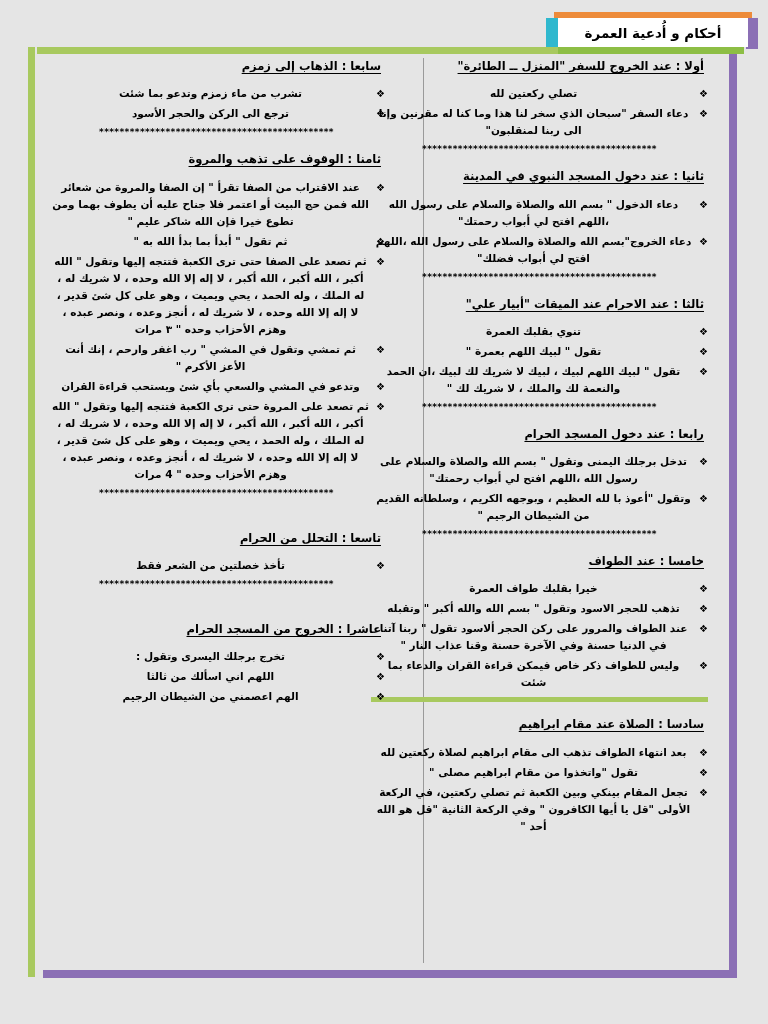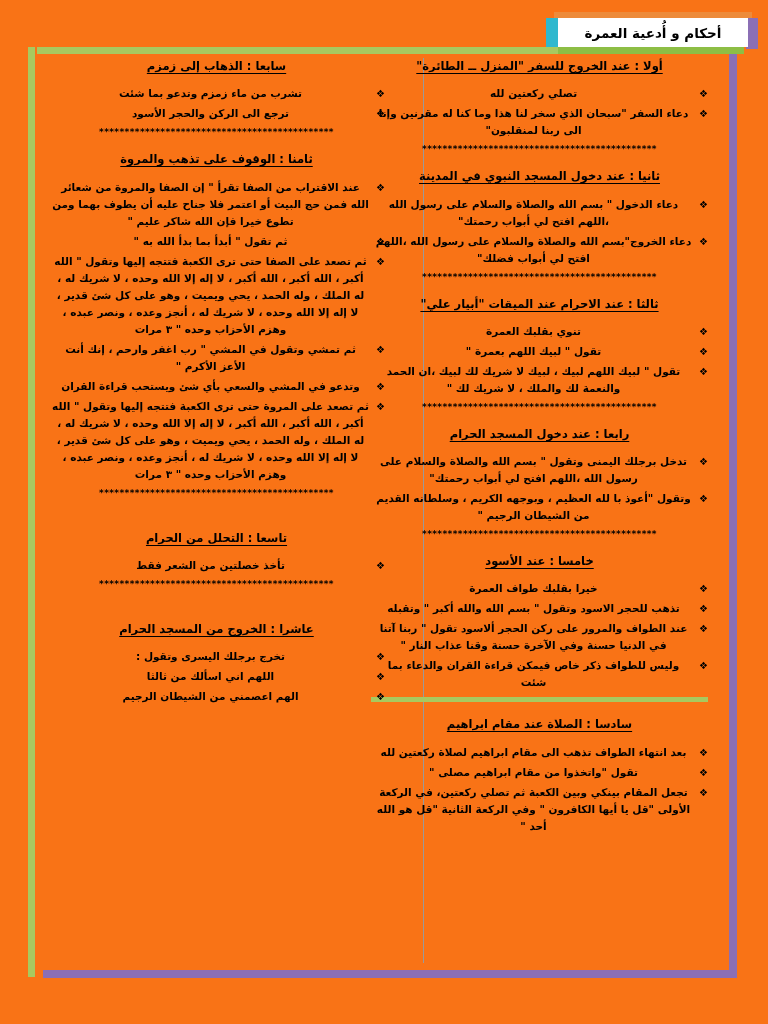--- a/index.html
+++ b/index.html
@@ -8,21 +8,21 @@
     background: #ffffff;
   }
   body {
     font-family: "DejaVu Sans", "Liberation Sans", sans-serif;
   }
 
   #page {
     position: relative;
     width: 768px;
     height: 1024px;
-    background: #f97316;
+    background: #e5e5e5;
     overflow: hidden;
     direction: rtl;
   }
 
   
   .frame-green-top {
     position: absolute;
     left: 37px;
     top: 47px;
     width: 703px;
@@ -143,21 +143,21 @@
   .col {
     position: absolute;
     top: 0;
     width: 337px;
   }
   .col-right { right: 16px; }
   .col-left  { left: 0px; }
 
   
   .sec-title {
-    text-align: center;
+    text-align: right;
     font-size: 11.5px;
     font-weight: bold;
     color: #000000;
     margin: 0 0 10px 0;
     padding: 0 4px;
     line-height: 1.5;
   }
   .sec-title span.u {
     text-decoration: underline;
     text-underline-offset: 3px;
@@ -248,21 +248,21 @@
           <li><span class="bullet">❖</span><span>تقول " لبيك اللهم بعمرة "</span></li>
           <li><span class="bullet">❖</span><span>تقول " لبيك اللهم لبيك ، لبيك لا شريك لك لبيك ،ان الحمد والنعمة لك والملك ، لا شريك لك "</span></li>
         </ul>
         <div class="stars">**********************************************</div>
         <div class="sec-title"><span class="u">رابعا : عند دخول المسجد الحرام</span></div>
         <ul class="items">
           <li><span class="bullet">❖</span><span>تدخل برجلك اليمنى وتقول " بسم الله والصلاة والسلام على رسول الله ،اللهم افتح لي أبواب رحمتك"</span></li>
           <li><span class="bullet">❖</span><span>وتقول "أعوذ با لله العظيم ، وبوجهه الكريم ، وسلطانه القديم من الشيطان الرجيم "</span></li>
         </ul>
         <div class="stars">**********************************************</div>
-        <div class="sec-title"><span class="u">خامسا : عند الأسود</span></div>
+        <div class="sec-title"><span class="u">خامسا : عند الطواف</span></div>
         <ul class="items">
           <li><span class="bullet">❖</span><span>خيرا بقلبك طواف العمرة</span></li>
           <li><span class="bullet">❖</span><span>تذهب للحجر الاسود وتقول " بسم الله والله أكبر " وتقبله</span></li>
           <li><span class="bullet">❖</span><span>عند الطواف والمرور على ركن الحجر ألاسود تقول " ربنا آتنا في الدنيا حسنة وفي الآخرة حسنة وقنا عذاب النار "</span></li>
           <li><span class="bullet">❖</span><span>وليس للطواف ذكر خاص فيمكن قراءة القران والدعاء بما شئت</span></li>
         </ul>
         <div class="green-rule"></div>
         <div class="sec-title"><span class="u">سادسا : الصلاة عند مقام ابراهيم</span></div>
         <ul class="items">
           <li><span class="bullet">❖</span><span>بعد انتهاء الطواف تذهب الى مقام ابراهيم لصلاة ركعتين  لله</span></li>
@@ -277,21 +277,21 @@
           <li><span class="bullet">❖</span><span>ترجع الى الركن والحجر الأسود</span></li>
         </ul>
         <div class="stars">**********************************************</div>
         <div class="sec-title"><span class="u">ثامنا : الوقوف على تذهب والمروة</span></div>
         <ul class="items">
           <li><span class="bullet">❖</span><span>عند الاقتراب من الصفا تقرأ " إن الصفا والمروة من شعائر الله فمن حج البيت أو اعتمر فلا جناح عليه أن يطوف بهما ومن تطوع خيرا فإن الله شاكر عليم "</span></li>
           <li><span class="bullet">❖</span><span>ثم تقول " أبدأ بما بدأ الله به "</span></li>
           <li><span class="bullet">❖</span><span>ثم تصعد على الصفا حتى ترى الكعبة فتتجه إليها وتقول " الله أكبر ، الله أكبر ، الله أكبر ، لا إله إلا الله وحده ، لا شريك له ، له الملك ، وله الحمد ، يحي ويميت ، وهو على كل شئ قدير ، لا إله إلا الله وحده ، لا شريك له ، أنجز وعده ، ونصر عبده ، وهزم الأحزاب وحده " ٣ مرات</span></li>
           <li><span class="bullet">❖</span><span>ثم تمشي وتقول في المشي " رب اغفر وارحم ، إنك أنت الأعز الأكرم "</span></li>
           <li><span class="bullet">❖</span><span>وتدعو في المشي والسعي بأي شئ ويستحب قراءة القران</span></li>
-          <li><span class="bullet">❖</span><span>ثم تصعد على المروة حتى ترى الكعبة فتتجه إليها وتقول " الله أكبر ، الله أكبر ، الله أكبر ، لا إله إلا الله وحده ، لا شريك له ، له الملك ، وله الحمد ، يحي ويميت ، وهو على كل شئ قدير ، لا إله إلا الله وحده ، لا شريك له ، أنجز وعده ، ونصر عبده ، وهزم الأحزاب وحده " ٣ مرات</span></li>
+          <li><span class="bullet">❖</span><span>ثم تصعد على المروة حتى ترى الكعبة فتتجه إليها وتقول " الله أكبر ، الله أكبر ، الله أكبر ، لا إله إلا الله وحده ، لا شريك له ، له الملك ، وله الحمد ، يحي ويميت ، وهو على كل شئ قدير ، لا إله إلا الله وحده ، لا شريك له ، أنجز وعده ، ونصر عبده ، وهزم الأحزاب وحده " 4 مرات</span></li>
         </ul>
         <div class="stars">**********************************************</div>
         <div class="gap-md"></div>
         <div class="sec-title"><span class="u">تاسعا : التحلل من الحرام</span></div>
         <ul class="items">
           <li><span class="bullet">❖</span><span>تأخذ خصلتين من الشعر فقط</span></li>
         </ul>
         <div class="stars">**********************************************</div>
         <div class="gap-md"></div>
         <div class="sec-title"><span class="u">عاشرا : الخروج من المسجد الحرام</span></div>

